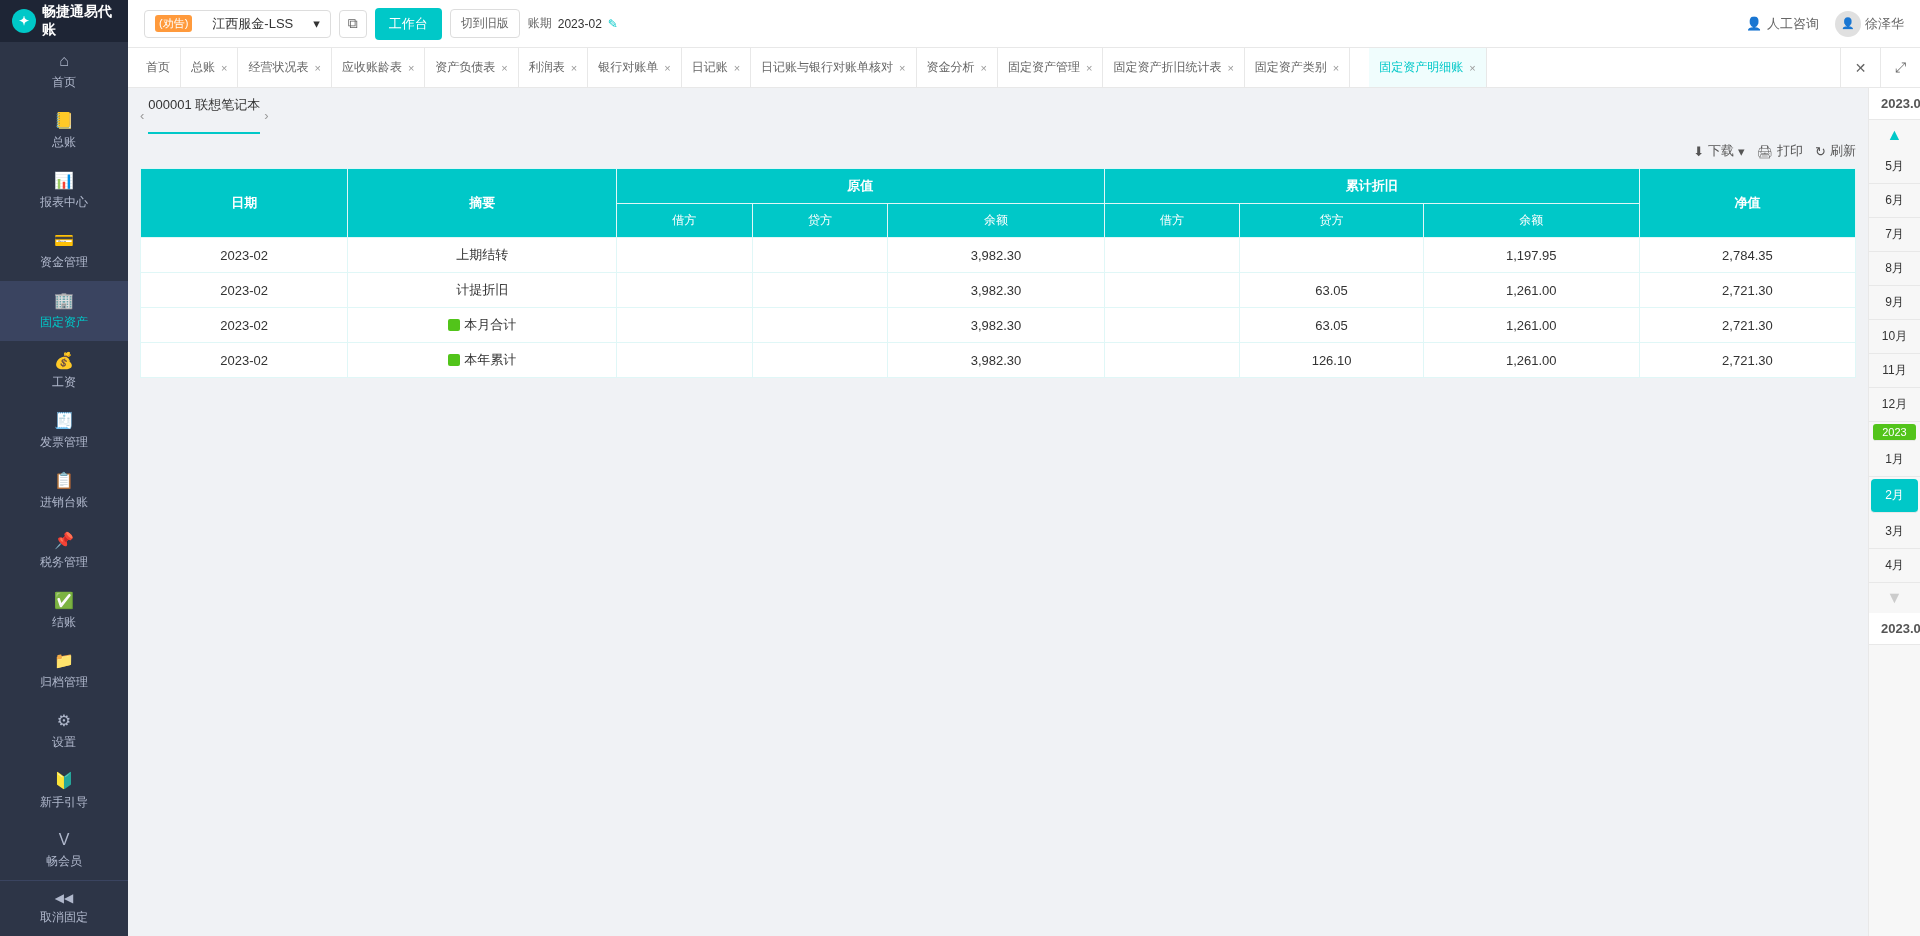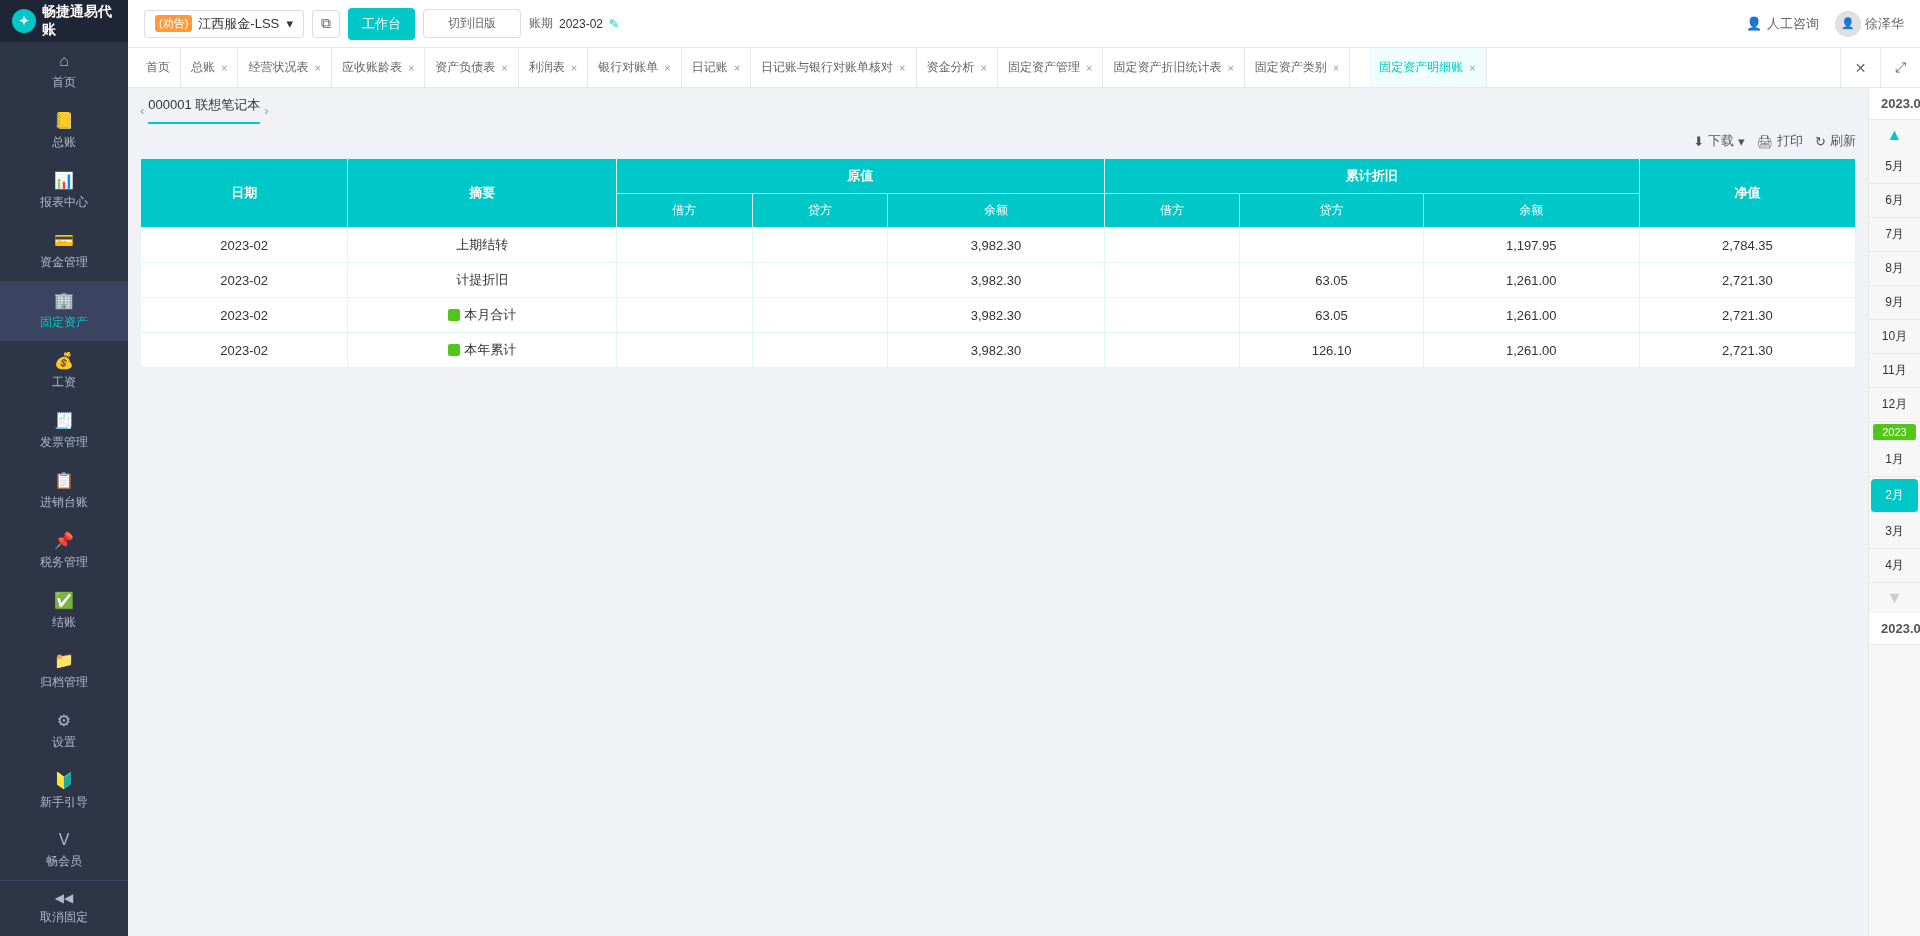--- a/index.html
+++ b/index.html
@@ -73,21 +73,21 @@
       height: 48px;
       background: #fff;
       display: flex;
       align-items: center;
       padding: 0 16px;
       border-bottom: 1px solid #e8e8e8;
       gap: 8px;
       flex-shrink: 0;
     }
     .company-selector {
-      display: flex; align-items: center; gap: 6px;
+      display: flex; align-items: center; gap: 20px;
       border: 1px solid #ddd; border-radius: 4px;
       padding: 4px 10px; cursor: pointer; font-size: 13px;
       color: #333; min-width: 160px;
     }
     .company-tag {
       background: #ff9a3c;
       color: #fff; font-size: 11px;
       border-radius: 3px; padding: 1px 4px; flex-shrink: 0;
     }
     .copy-btn {
@@ -97,21 +97,21 @@
       cursor: pointer; color: #666; font-size: 14px;
     }
     .workbench-btn {
       background: #00c8c8; color: #fff;
       border: none; border-radius: 4px;
       padding: 7px 14px; cursor: pointer; font-size: 13px;
     }
     .old-version-btn {
       background: #fff; color: #666;
       border: 1px solid #ddd; border-radius: 4px;
-      padding: 5px 24px; cursor: pointer; font-size: 12px;
+      padding: 5px 10px; cursor: pointer; font-size: 12px;
     }
     .period-info {
       display: flex; align-items: center; gap: 6px;
       color: #666; font-size: 12px;
     }
     .period-edit-icon { color: #00c8c8; cursor: pointer; }
     .topbar-right {
       margin-left: auto;
       display: flex; align-items: center; gap: 16px;
       color: #666; font-size: 13px;
@@ -176,21 +176,21 @@
       align-items: center;
       gap: 4px;
       font-size: 13px;
       color: #666;
       margin-bottom: 8px;
     }
     .breadcrumb-arrow { color: #999; }
     .breadcrumb-active {
       border-bottom: 2px solid #00c8c8;
       color: #333;
-      padding-bottom: 8px;
+      padding-bottom: 18px;
     }
 
     
     .page-toolbar {
       display: flex;
       justify-content: flex-end;
       align-items: center;
       gap: 12px;
       margin-bottom: 8px;
       font-size: 13px;

